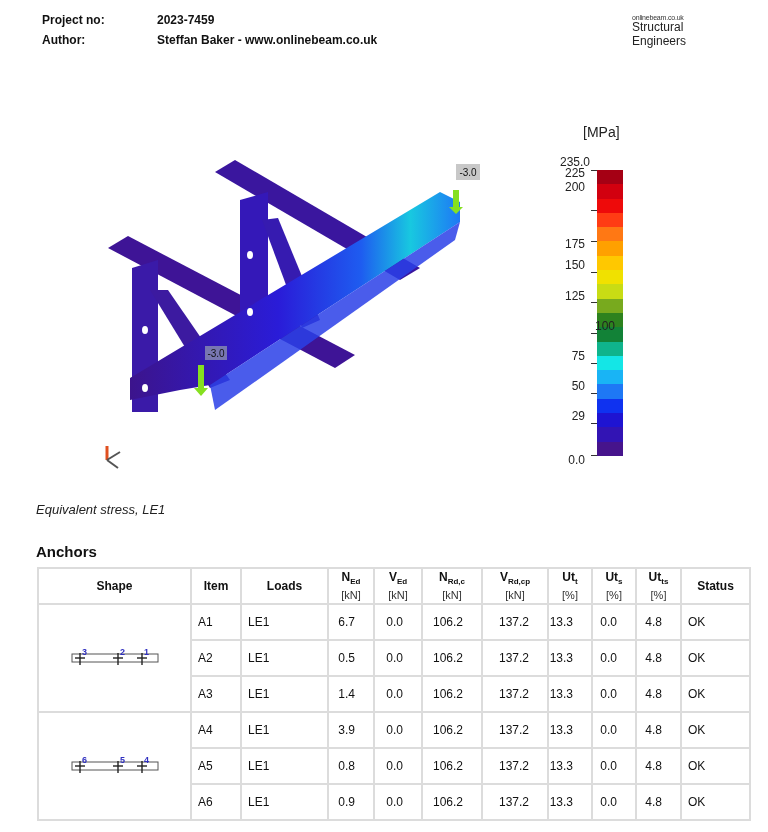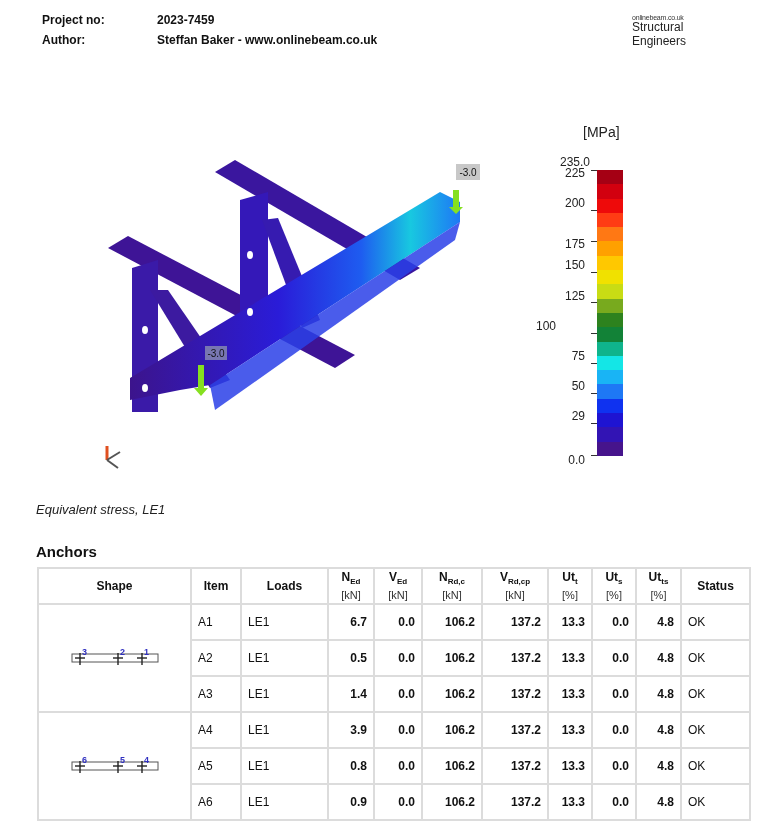--- a/index.html
+++ b/index.html
@@ -23,21 +23,21 @@
   .tickline { position: absolute; left: 591px; width: 6px; height: 1px; background: #333; }
 
   .caption { position: absolute; left: 36px; top: 502px; font-size: 13px; font-style: italic; color: #222; }
   .section-title { position: absolute; left: 36px; top: 543px; font-size: 15px; font-weight: bold; color: #111; }
 
   table { position: absolute; left: 37px; top: 567px; border-collapse: collapse; font-size: 12px; }
   th, td { border: 2px solid #dcdcdc; height: 36px; }
   th { font-weight: bold; text-align: center; line-height: 12px; }
   th .u { font-weight: normal; display: block; font-size: 11px; color: #333; }
   th sub { font-size: 8px; }
-  td.num { text-align: right; padding-right: 6px; font-weight: bold; }
+  td.num { text-align: right; padding-right: 18px; }
   td.txt { text-align: left; padding-left: 6px; }
   td.shape { text-align: center; vertical-align: middle; }
 </style>
 </head>
 <body>
 
 <div class="header">
   <div class="header-row">
     <span class="lbl">Project no:</span>
     <span>2023-7459</span>
@@ -116,25 +116,25 @@
     <div style="background: rgb(25, 180, 245);"></div>
     <div style="background: rgb(30, 120, 245);"></div>
     <div style="background: rgb(15, 50, 240);"></div>
     <div style="background: rgb(30, 20, 210);"></div>
     <div style="background: rgb(50, 20, 180);"></div>
     <div style="background: rgb(70, 20, 140);"></div>
   </div>
 
 <div class="tick" style="left:550px; top:155px;">235.0</div>
 <div class="tick" style="left:545px; top:166px;">225</div>
-<div class="tick" style="left:545px; top:196px;">200</div>
+<div class="tick" style="left:545px; top:180px;">200</div>
 <div class="tick" style="left:545px; top:227px;margin-top:10px;">175</div>
 <div class="tick" style="left:545px; top:258px;">150</div>
 <div class="tick" style="left:545px; top:289px;">125</div>
-<div class="tick" style="left:516px; top:319px;text-align:right;">100</div>
+<div class="tick" style="left:575px; top:319px;text-align:right;">100</div>
 <div class="tick" style="left:545px; top:349px;">75</div>
 <div class="tick" style="left:545px; top:379px;">50</div>
 <div class="tick" style="left:545px; top:409px;">29</div>
 <div class="tick" style="left:545px; top:453px;">0.0</div>
 
 <div class="tickline" style="top:170px;"></div>
 <div class="tickline" style="top:210px;"></div>
 <div class="tickline" style="top:241px;"></div>
 <div class="tickline" style="top:272px;"></div>
 <div class="tickline" style="top:302px;"></div>

